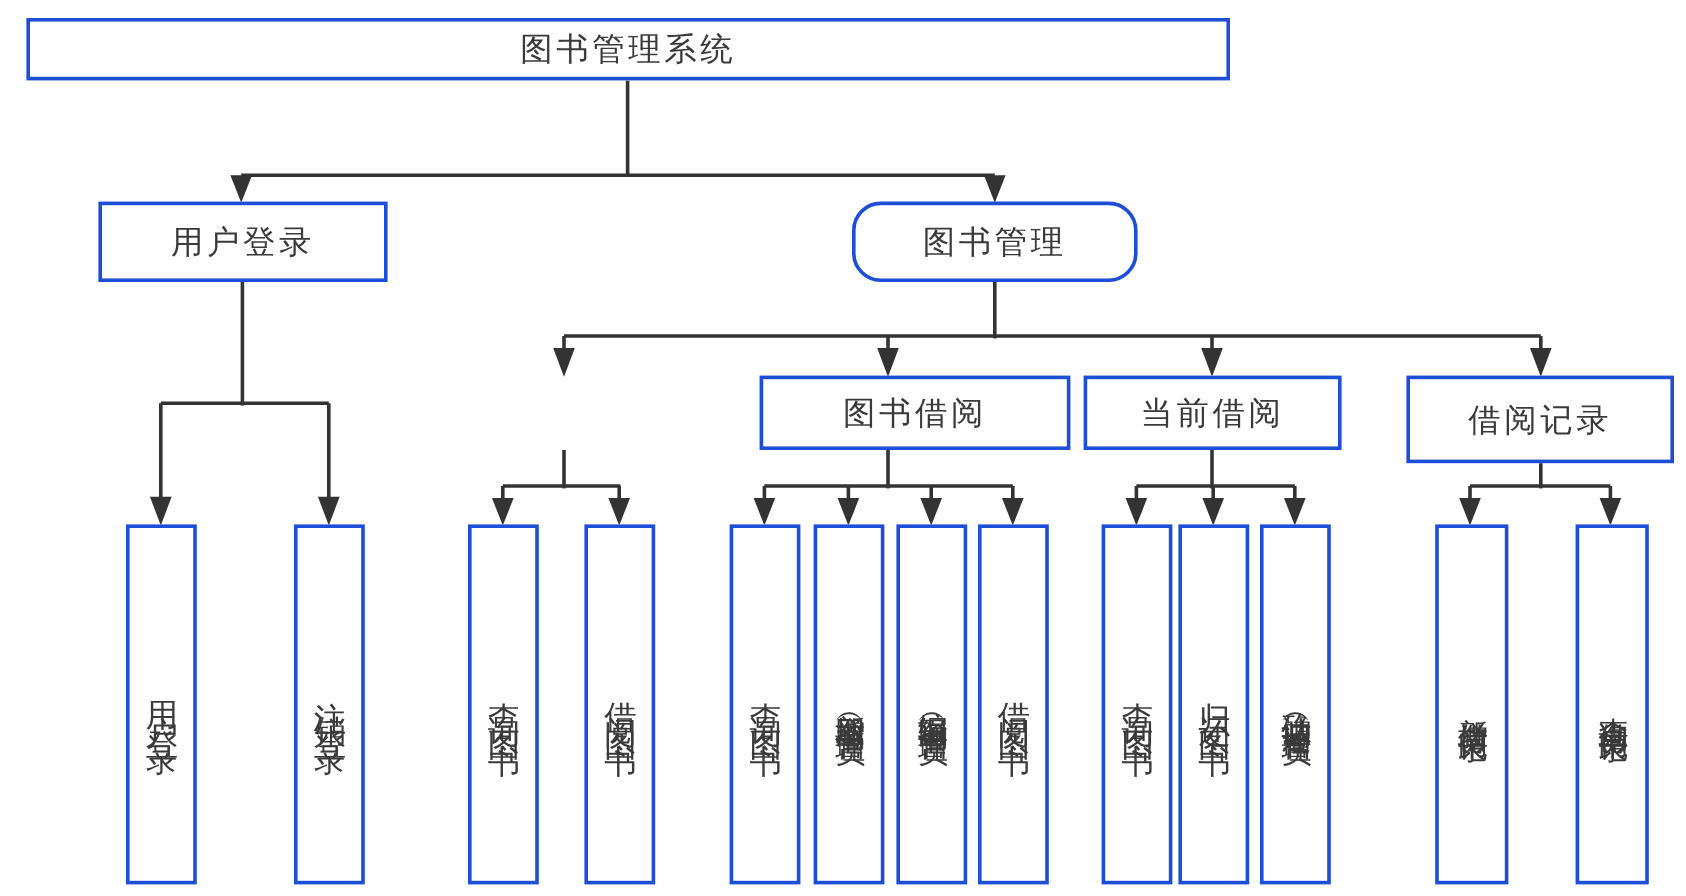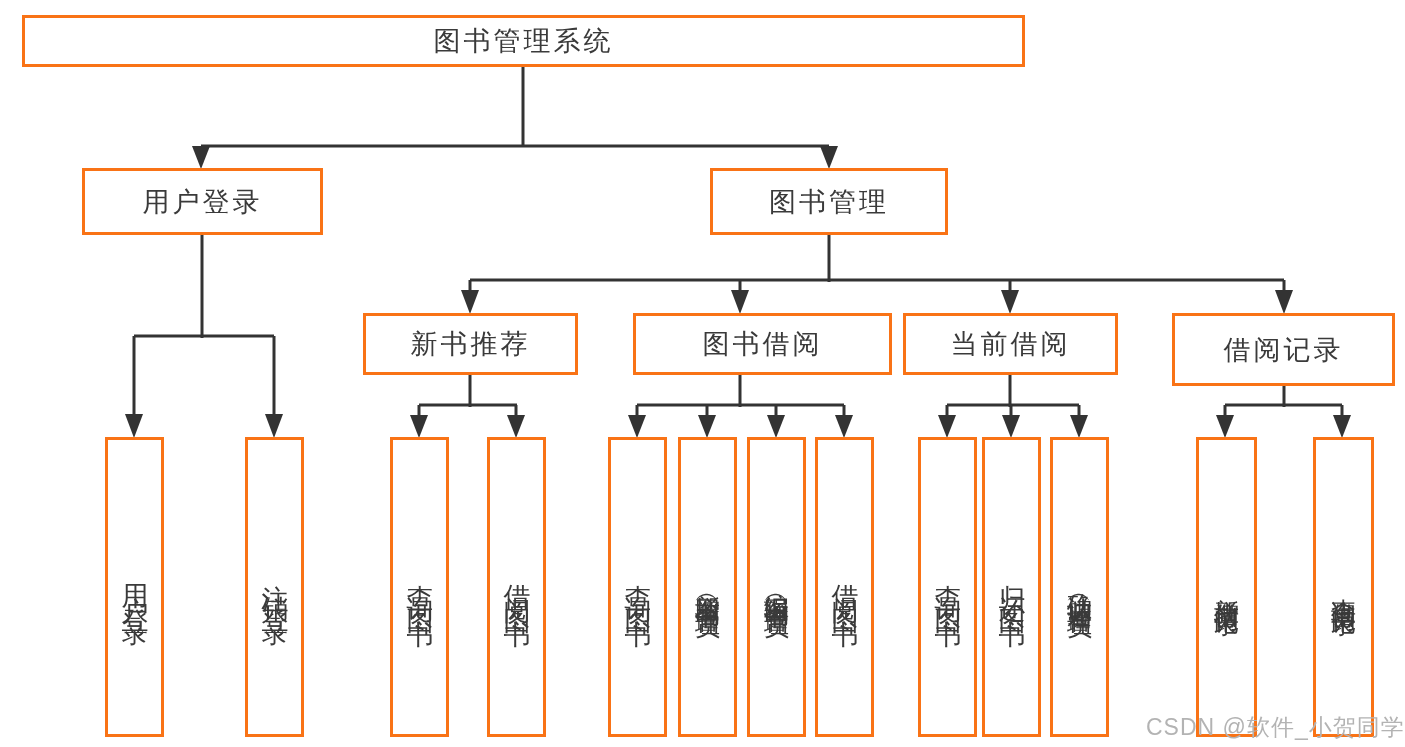--- a/index.html
+++ b/index.html
@@ -4,21 +4,21 @@
 <style>
   html, body { margin: 0; padding: 0; background: #ffffff; }
   body {
     width: 1405px; height: 747px; position: relative; overflow: hidden;
     font-family: "Liberation Sans", "DejaVu Sans", sans-serif;
   }
   .canvas { position: absolute; left: 0; top: 0; width: 1405px; height: 747px; }
   .wires { position: absolute; left: 0; top: 0; z-index: 1; }
   .node {
     position: absolute; box-sizing: border-box; background: #ffffff;
-    border: 3px solid #f97316; z-index: 2;
+    border: 3px solid #1d4ed8; z-index: 2;
     display: flex; align-items: center; justify-content: center;
     color: #3a3a3a;
   }
   .node.h span {
     font-size: 27px; letter-spacing: 3px; white-space: nowrap;
     color: #3a3a3a;
   }
   .node.v span {
     writing-mode: vertical-rl; text-orientation: mixed;
     font-size: 27px; letter-spacing: 12px; line-height: 1;
@@ -105,27 +105,24 @@
     </g>
   </svg>
 
   <div class="node h" style="left:22px; top:15px; width:1003px; height:52px;">
     <span>图书管理系统</span>
   </div>
 
   <div class="node h" style="left:82px; top:168px; width:241px; height:67px;">
     <span>用户登录</span>
   </div>
-  <div class="node h" style="left:710px; top:168px; width:238px; height:67px;">
+  <div class="node h" style="left:710px; top:168px; width:238px; height:67px;border-radius:24px;">
     <span>图书管理</span>
   </div>
 
-  <div class="node h" style="left:363px; top:313px; width:215px; height:62px;">
-    <span>新书推荐</span>
-  </div>
   <div class="node h" style="left:633px; top:313px; width:259px; height:62px;">
     <span>图书借阅</span>
   </div>
   <div class="node h" style="left:903px; top:313px; width:215px; height:62px;">
     <span>当前借阅</span>
   </div>
   <div class="node h" style="left:1172px; top:313px; width:223px; height:73px;">
     <span>借阅记录</span>
   </div>
 
@@ -166,15 +163,14 @@
     <span>确认归还（管理员）</span>
   </div>
 
   <div class="node v long" style="left:1196px; top:437px; width:61px; height:300px;">
     <span>新增借阅记录</span>
   </div>
   <div class="node v long" style="left:1313px; top:437px; width:61px; height:300px;">
     <span>查询借阅记录</span>
   </div>
 
-  <div class="watermark">CSDN @软件_小贺同学</div>
 
 </div>
 
 </body></html>

